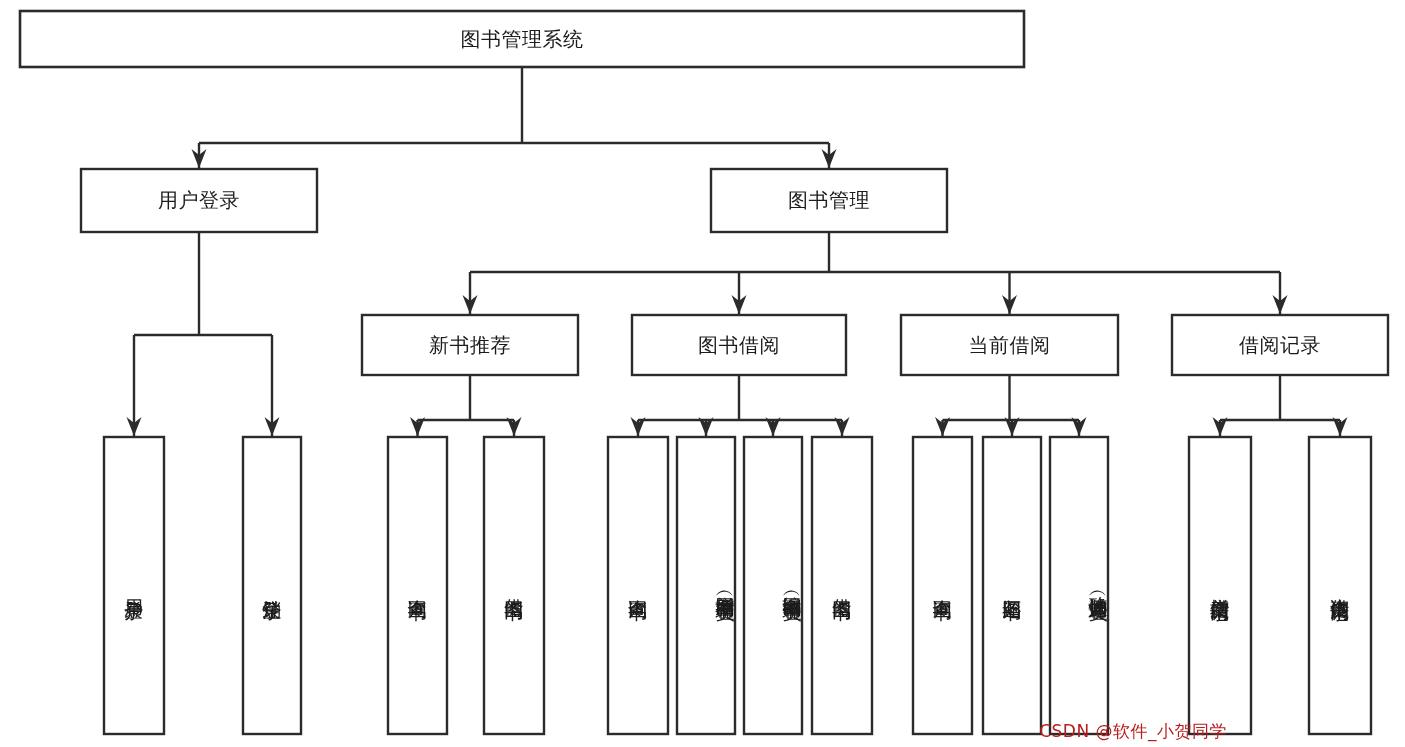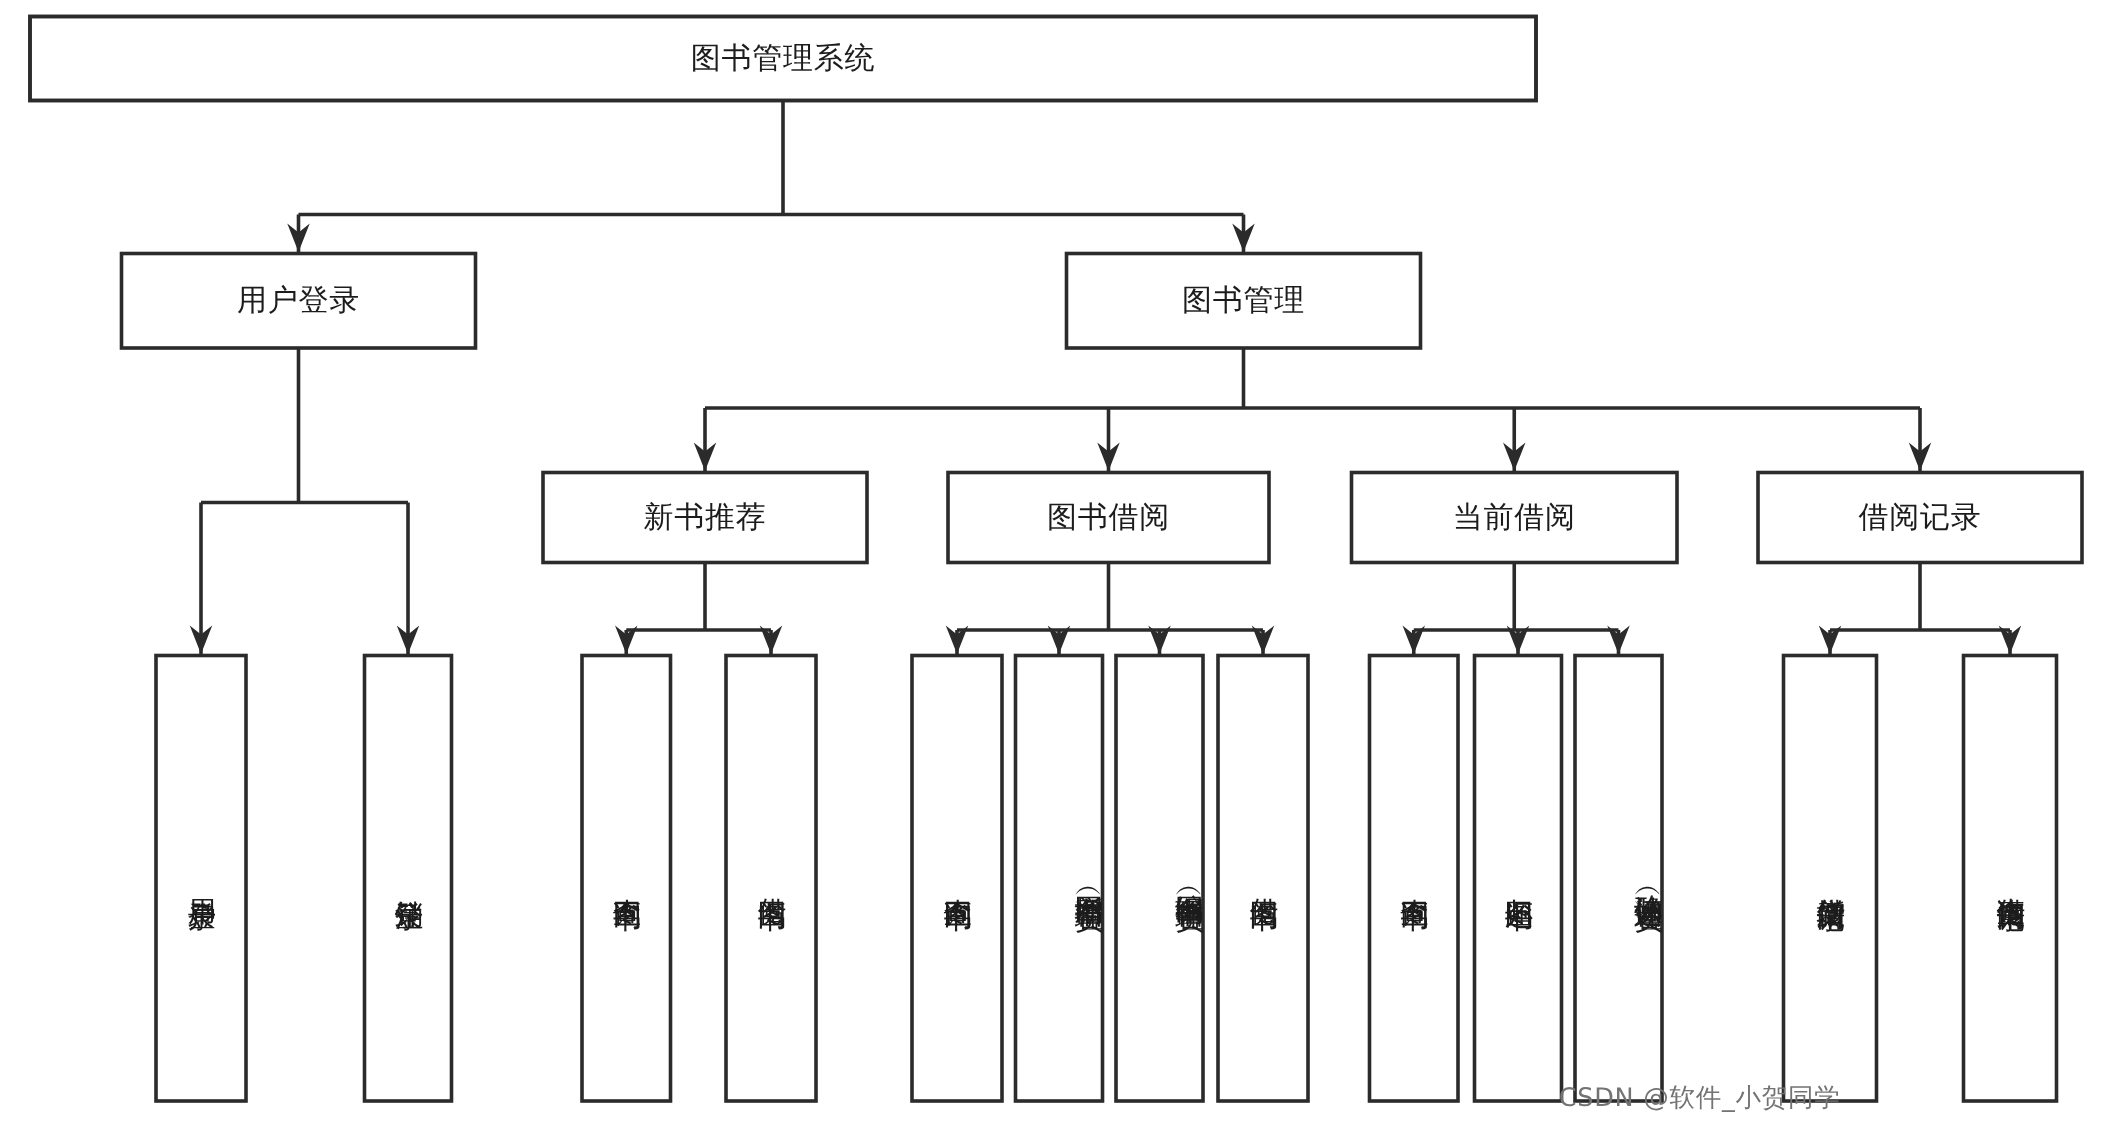--- a/index.html
+++ b/index.html
@@ -71,21 +71,21 @@
   }
   .leaf-label.centered {
     align-items: center;
   }
   .watermark {
     position: absolute;
     right: 8px;
     bottom: 4px;
     font-family: "DejaVu Sans", "Liberation Sans", sans-serif;
     font-size: 17px;
-    color: #737373;
+    color: #b91c1c;
     letter-spacing: 0.5px;
     white-space: nowrap;
     user-select: none;
   }
 </style>
 </head>
 <body>
 
 <div id="diagram-root">
   <svg class="flow" id="flow-svg" viewBox="0 0 1405 747" xmlns="http://www.w3.org/2000/svg">

